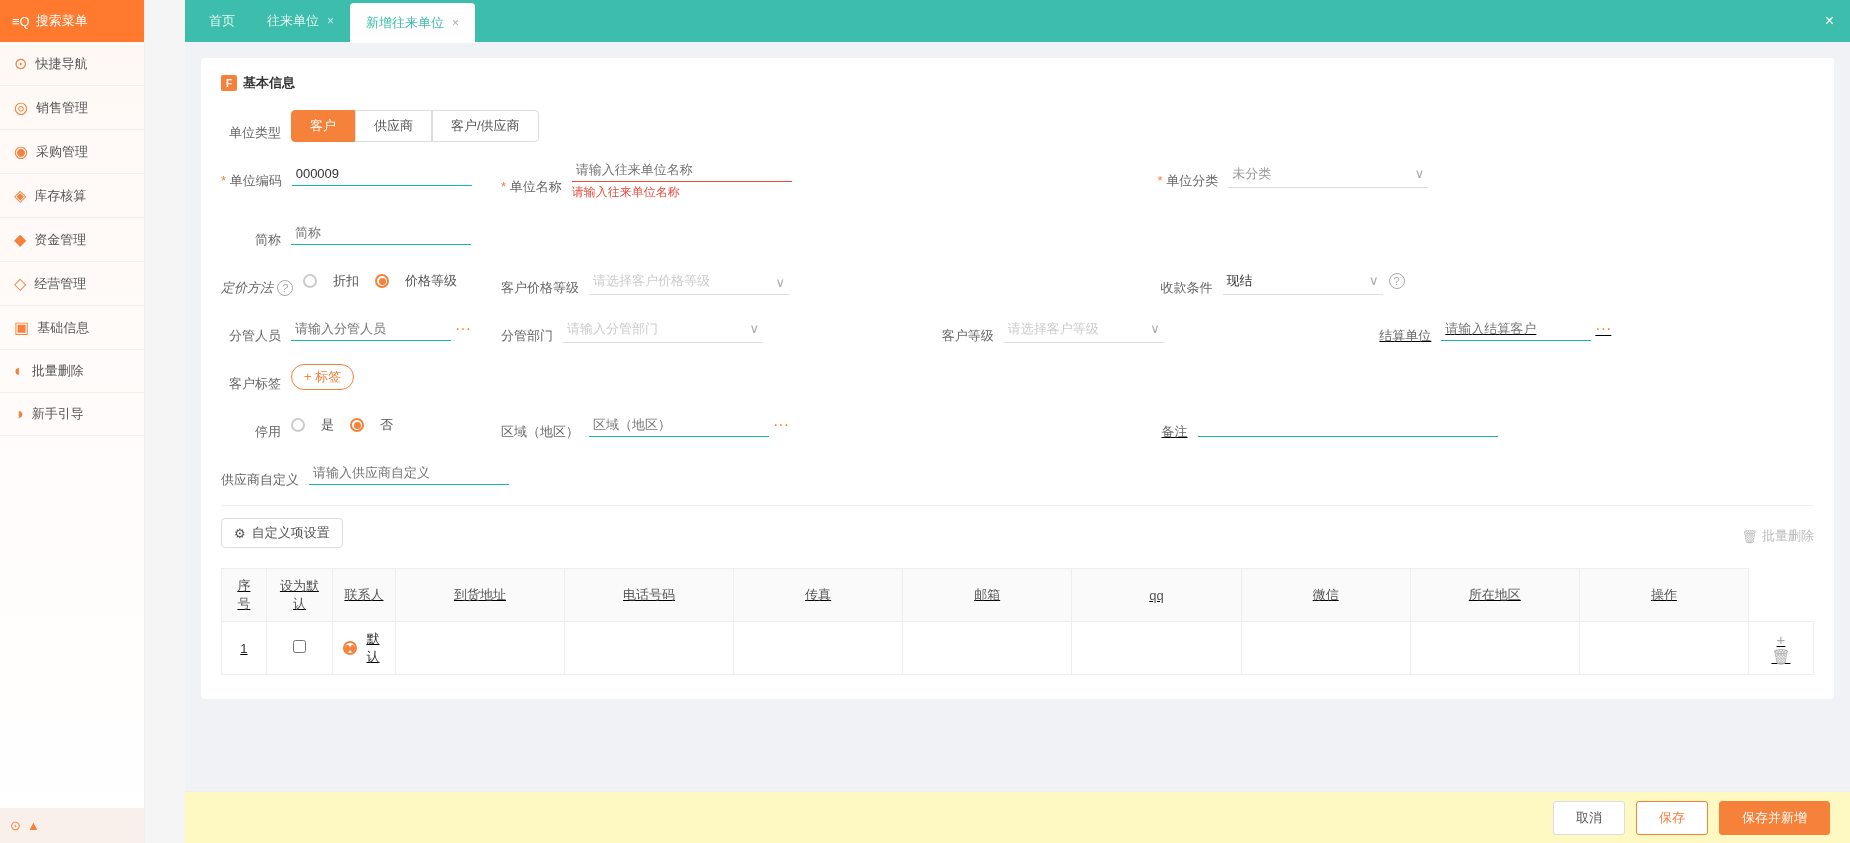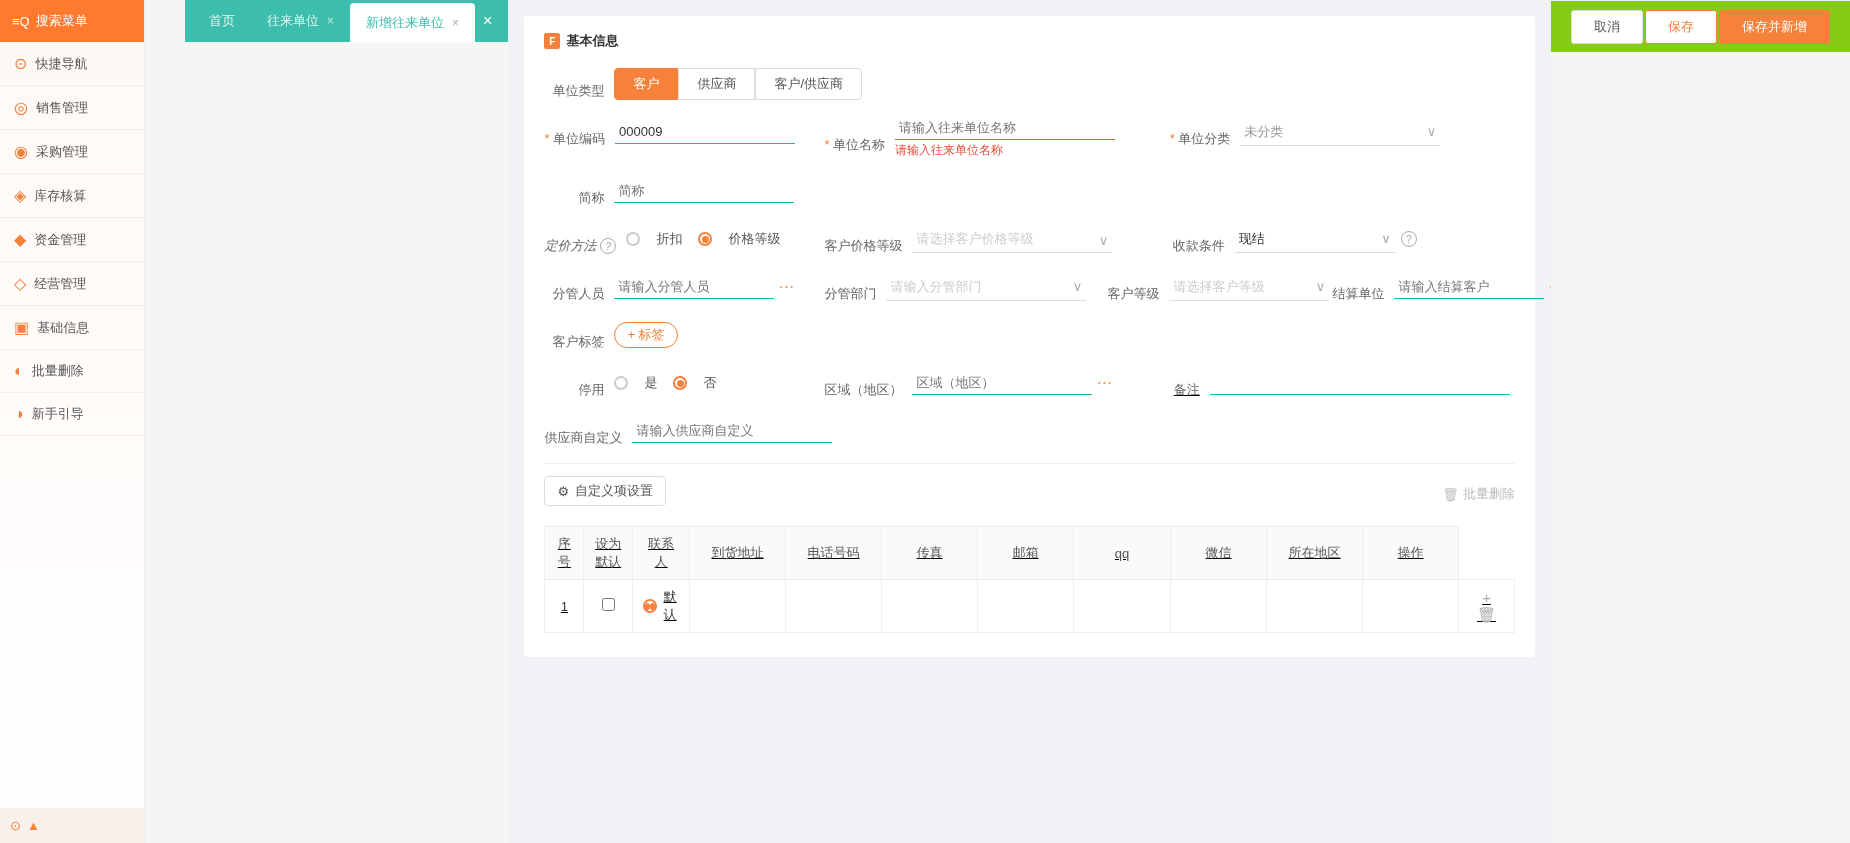--- a/index.html
+++ b/index.html
@@ -42,21 +42,21 @@
       align-items: center;
       gap: 6px;
       color: #aaa;
       font-size: 12px;
     }
 
     
     .main {
       flex: 1;
       display: flex;
-      flex-direction: row;
+      flex-direction: column;
       overflow: hidden;
       padding-left: 40px;
     }
 
     
     .tab-bar {
       background: #3dbdab;
       display: flex;
       align-items: center;
       height: 42px;
@@ -329,26 +329,26 @@
     }
     .data-table td {
       border: 1px solid #eee;
       padding: 8px 10px;
       color: #333;
       text-align: center;
     }
 
     
     .footer-bar {
-      background: #84cc16;
+      background: #fef9c3;
       border-top: 1px solid #eee;
       display: flex;
       align-items: center;
       justify-content: flex-end;
-      gap: 2px;
+      gap: 11px;
       padding: 10px 20px;
       height: 52px;
     }
     .btn-cancel {
       padding: 7px 22px;
       border: 1px solid #ddd;
       background: white;
       color: #555;
       cursor: pointer;
       border-radius: 3px;
@@ -553,21 +553,21 @@
         </div>
 
         <div class="form-field" style="flex:1;">
           <span class="form-label" style="min-width:65px;">客户等级</span>
           <div class="form-select" style="min-width:160px;">
             <span style="color:#ccc;">请选择客户等级</span>
             <span class="chevron">∨</span>
           </div>
         </div>
 
-        <div class="form-field" style="flex:1;">
+        <div class="form-field" style="flex:1;text-decoration:underline;">
           <span class="form-label" style="min-width:65px;">结算单位</span>
           <input type="text" class="form-input" style="width: 150px;" placeholder="请输入结算客户">
           <span class="more-btn">···</span>
         </div>
       </div>
 
       <div class="form-row">
         <div class="form-field">
           <span class="form-label">客户标签</span>
           <button class="tag-add-btn">

